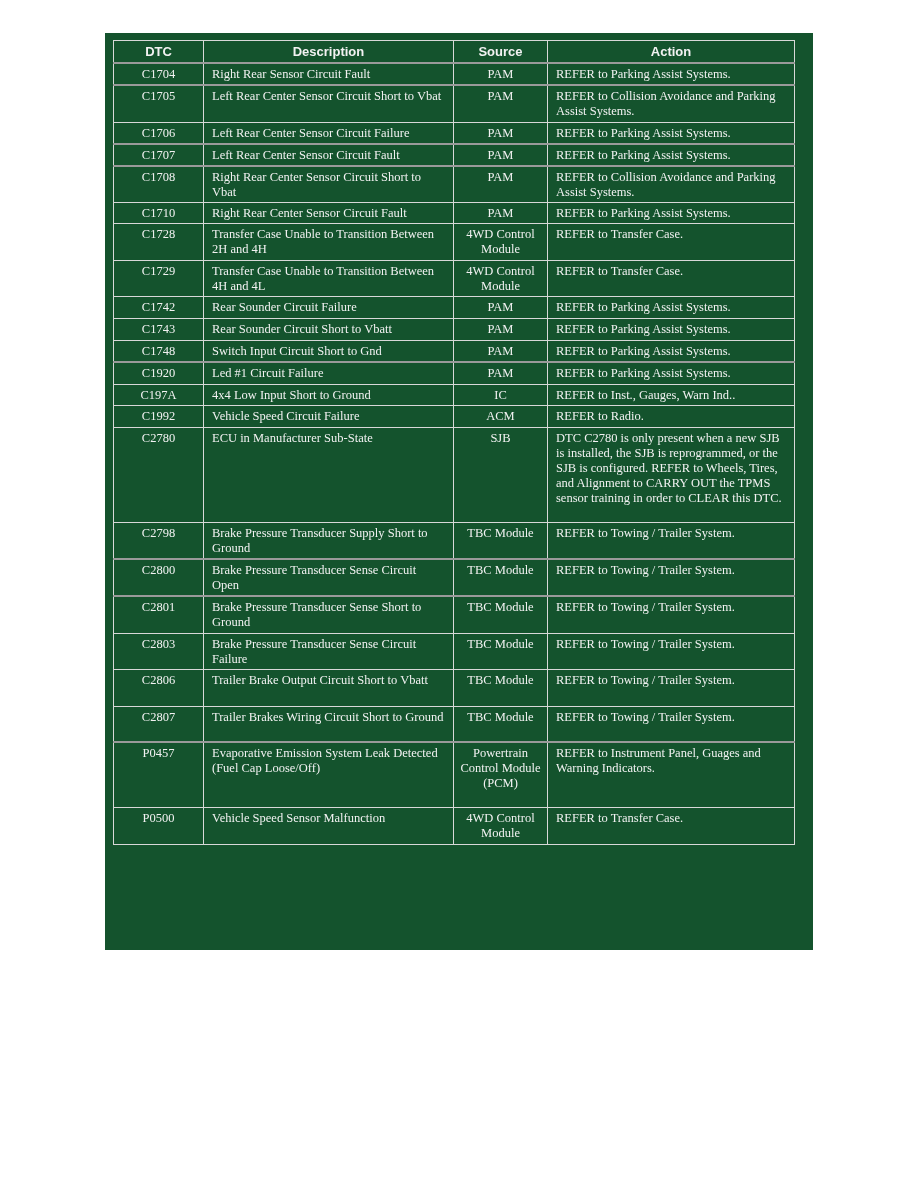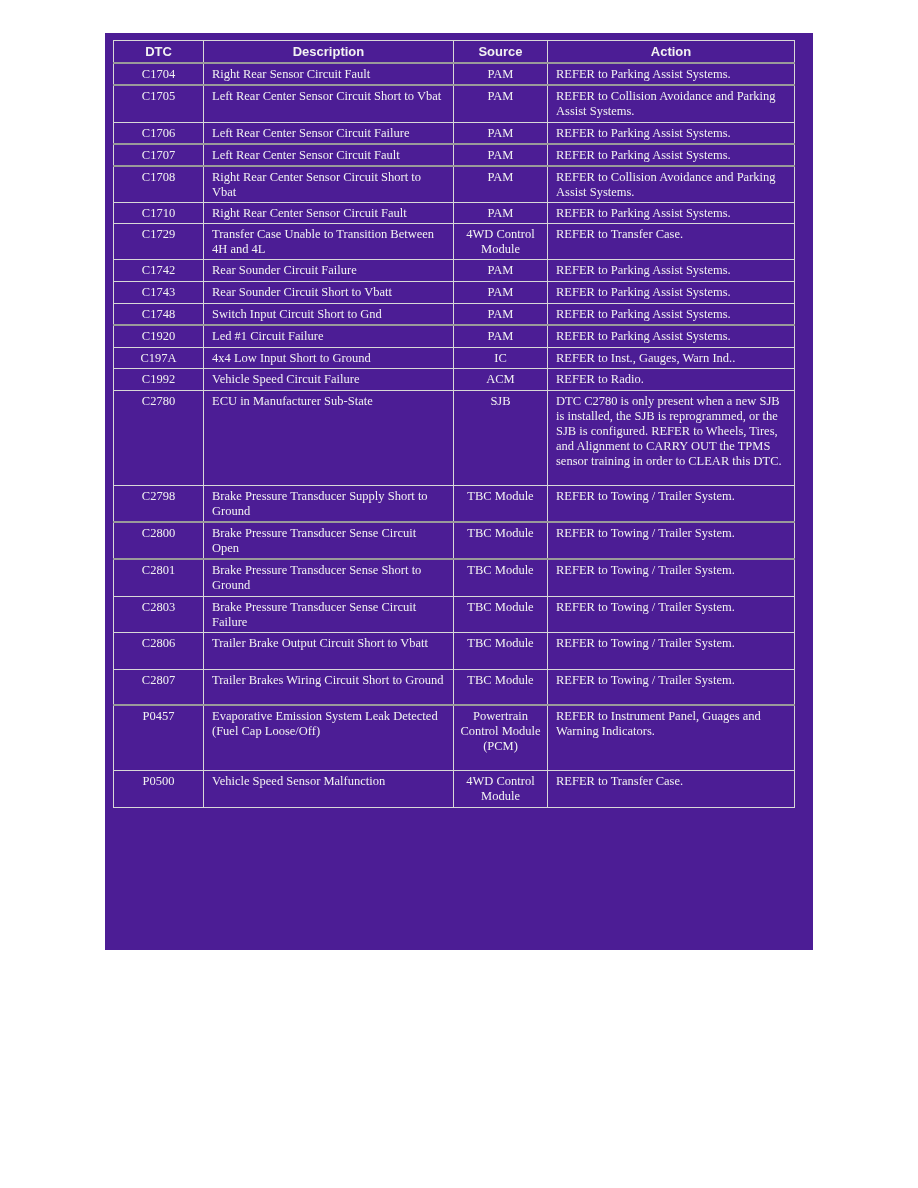--- a/index.html
+++ b/index.html
@@ -12,21 +12,21 @@
       height: 1188px;
       position: relative;
       overflow: hidden;
     }
     .page-panel {
       position: absolute;
       left: 105px;
       top: 33px;
       width: 708px;
       height: 917px;
-      background: #4c1d95;
+      background: #14532d;
     }
     table.dtc-table {
       position: absolute;
       left: 8px;
       top: 7px;
       width: 681px;
       border-collapse: collapse;
       table-layout: fixed;
       color: #f2f2f2;
       font-family: "Liberation Serif", serif;
@@ -108,20 +108,26 @@
           <td class="col-desc">Right Rear Center Sensor Circuit Short to Vbat</td>
           <td class="col-source">PAM</td>
           <td class="col-action">REFER to Collision Avoidance and Parking Assist Systems.</td>
         </tr>
         <tr style="height: 21px;">
           <td class="col-dtc">C1710</td>
           <td class="col-desc">Right Rear Center Sensor Circuit Fault</td>
           <td class="col-source">PAM</td>
           <td class="col-action">REFER to Parking Assist Systems.</td>
         </tr>
+        <tr style="height: 37px;">
+          <td class="col-dtc">C1728</td>
+          <td class="col-desc">Transfer Case Unable to Transition Between 2H and 4H</td>
+          <td class="col-source">4WD Control Module</td>
+          <td class="col-action">REFER to Transfer Case.</td>
+        </tr>
         <tr style="height: 36px;">
           <td class="col-dtc">C1729</td>
           <td class="col-desc">Transfer Case Unable to Transition Between 4H and 4L</td>
           <td class="col-source">4WD Control Module</td>
           <td class="col-action">REFER to Transfer Case.</td>
         </tr>
         <tr style="height: 22px;">
           <td class="col-dtc">C1742</td>
           <td class="col-desc">Rear Sounder Circuit Failure</td>
           <td class="col-source">PAM</td>

